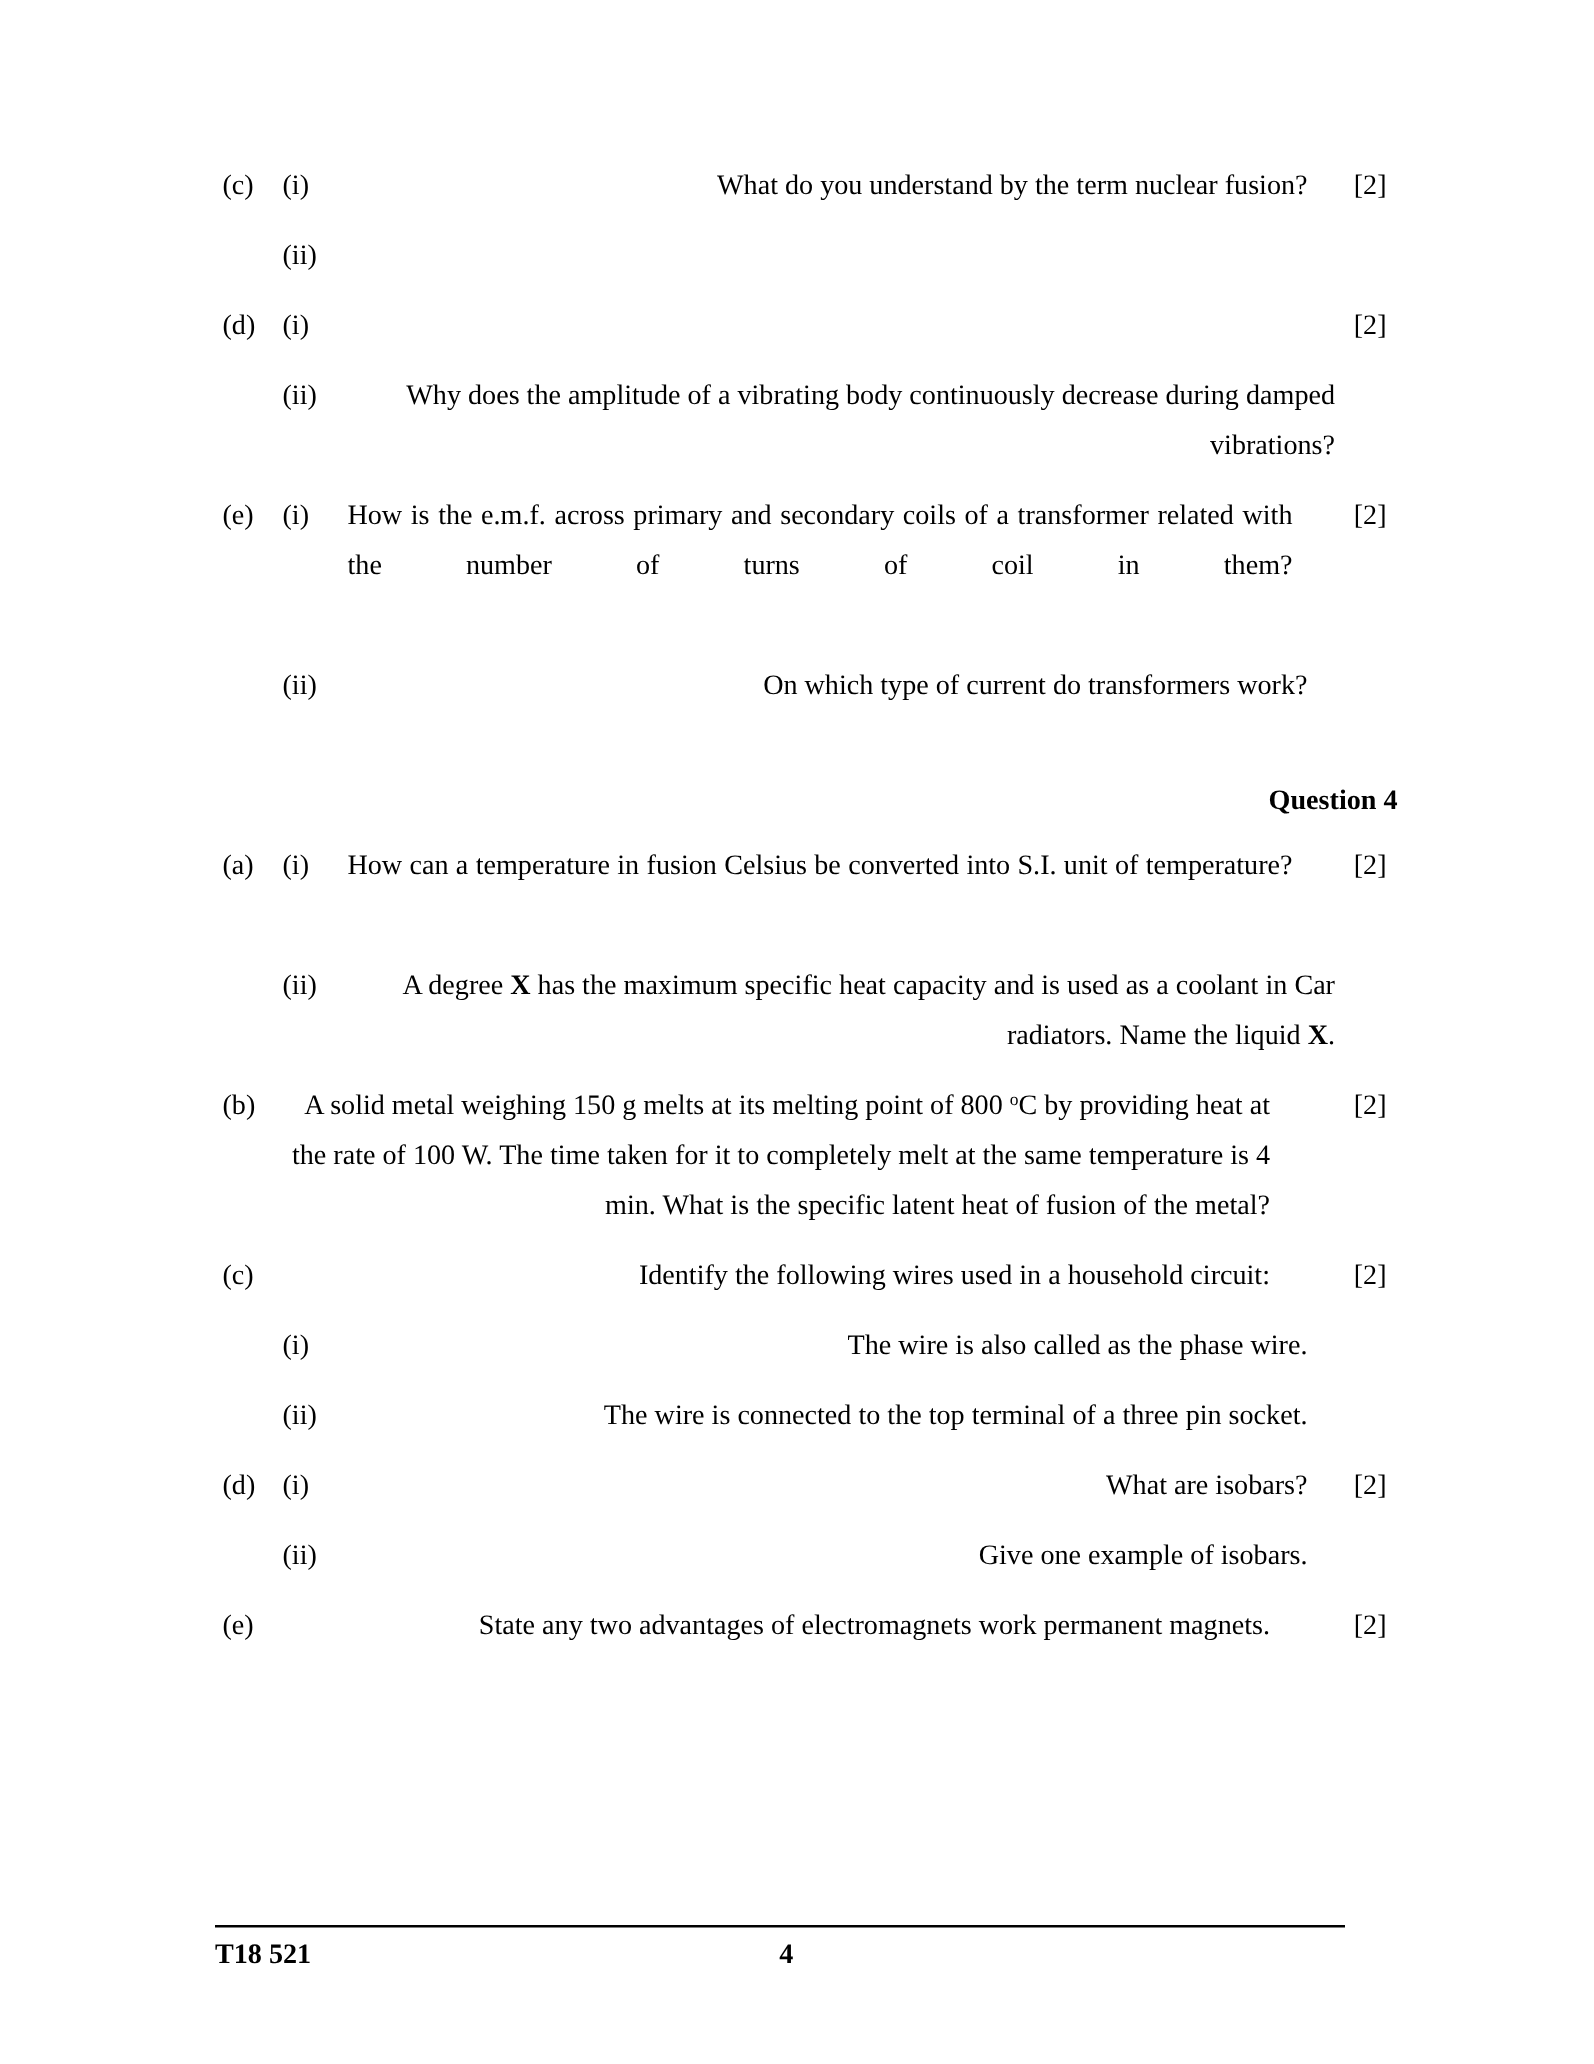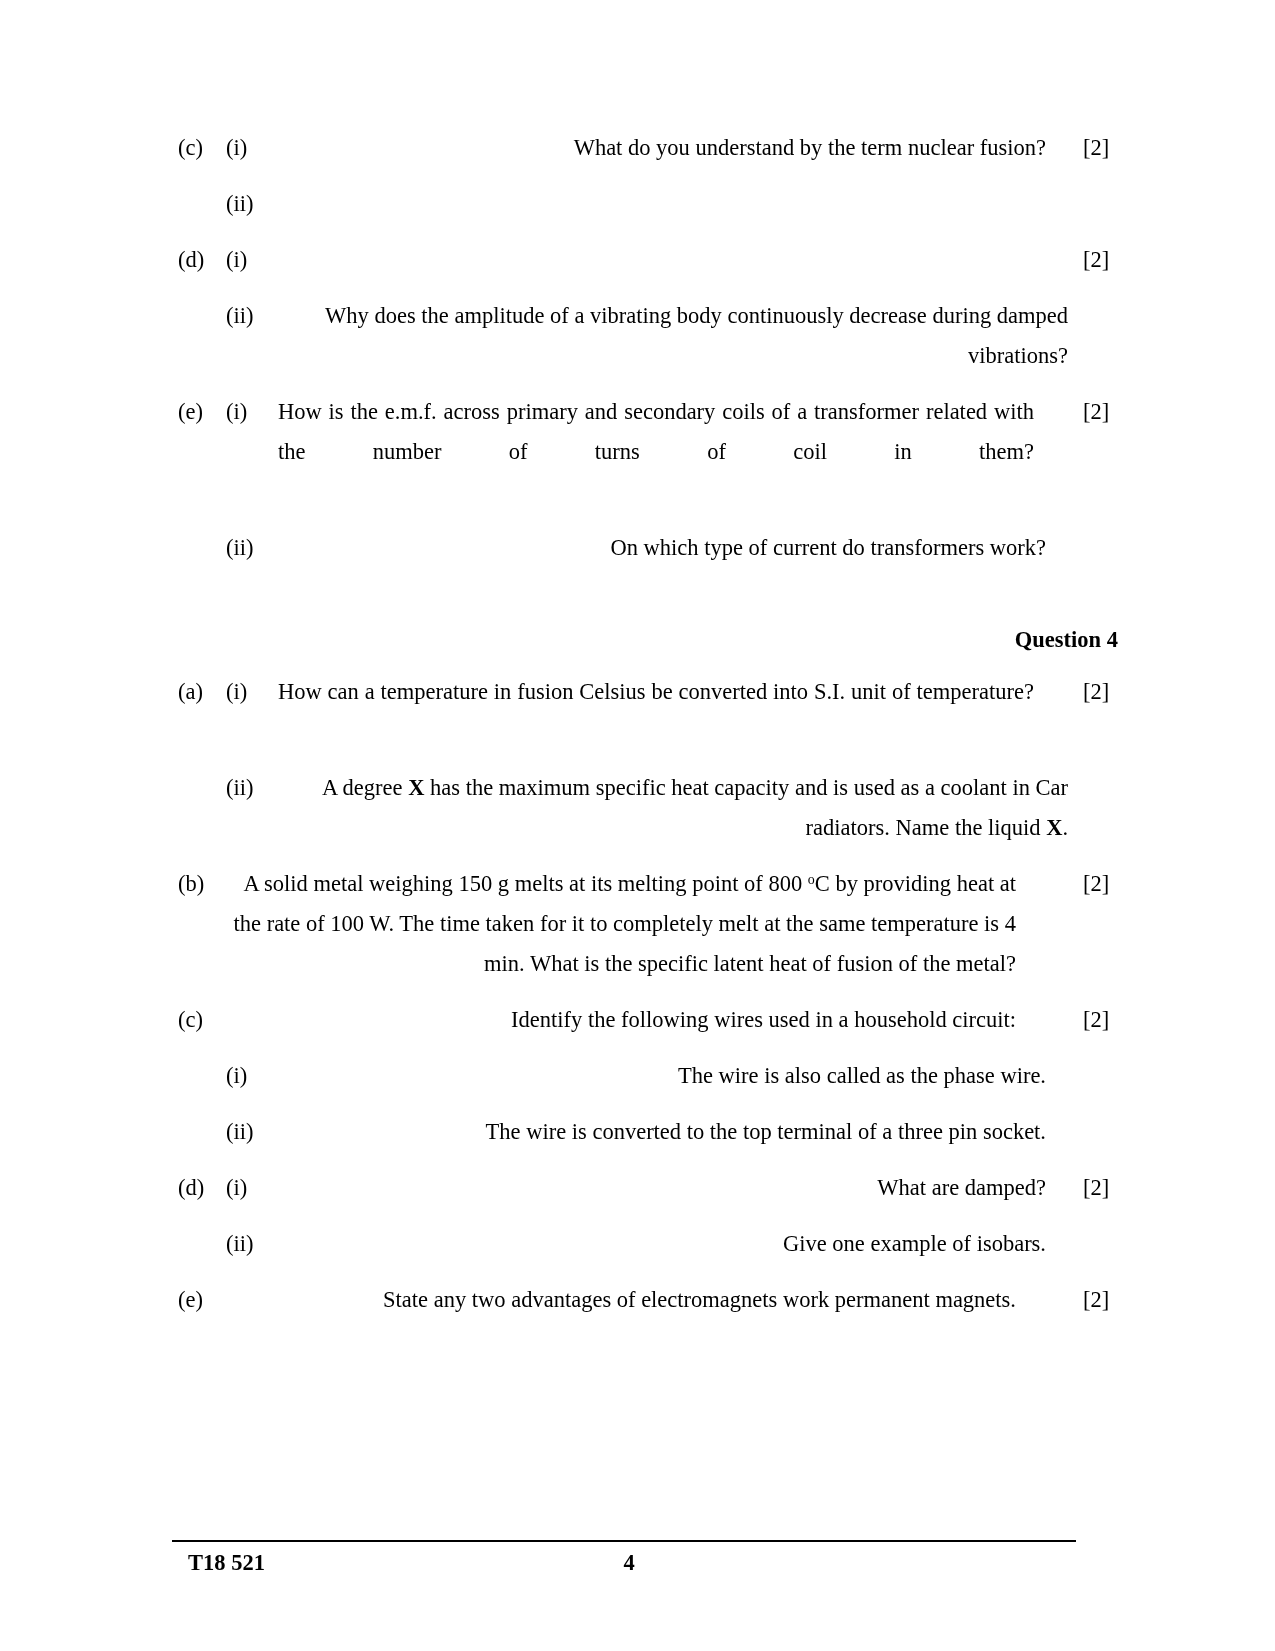--- a/index.html
+++ b/index.html
@@ -109,21 +109,21 @@
   }
   .footer-row {
     position: relative;
     height: 34px;
     font-weight: bold;
     font-size: 22.5px;
     line-height: 34px;
   }
   .footer-code {
     position: absolute;
-    left: 16px;
+    left: 0;
     top: 0;
   }
   .footer-page {
     position: absolute;
     left: 0;
     top: 0;
     width: 100%;
     text-align: center;
     padding-left: 10px;
     box-sizing: border-box;
@@ -236,30 +236,30 @@
         <span class="lbl-roman">(i)</span>
         <span class="body-text w-mid">The wire is also called as the phase wire.</span>
         <span class="marks"></span>
       </div>
 
       <div class="gap-sm"></div>
 
       <div class="item">
         <span class="lbl-alpha"></span>
         <span class="lbl-roman">(ii)</span>
-        <span class="body-text w-mid">The wire is converted to the top terminal of a three pin socket.</span>
+        <span class="body-text w-mid">The wire is connected to the top terminal of a three pin socket.</span>
         <span class="marks"></span>
       </div>
 
       <div class="gap-sm"></div>
 
       <div class="item">
         <span class="lbl-alpha">(d)</span>
         <span class="lbl-roman">(i)</span>
-        <span class="body-text w-mid">What are damped?</span>
+        <span class="body-text w-mid">What are isobars?</span>
         <span class="marks">[2]</span>
       </div>
 
       <div class="gap-sm"></div>
 
       <div class="item">
         <span class="lbl-alpha"></span>
         <span class="lbl-roman">(ii)</span>
         <span class="body-text w-mid">Give one example of isobars.</span>
         <span class="marks"></span>

